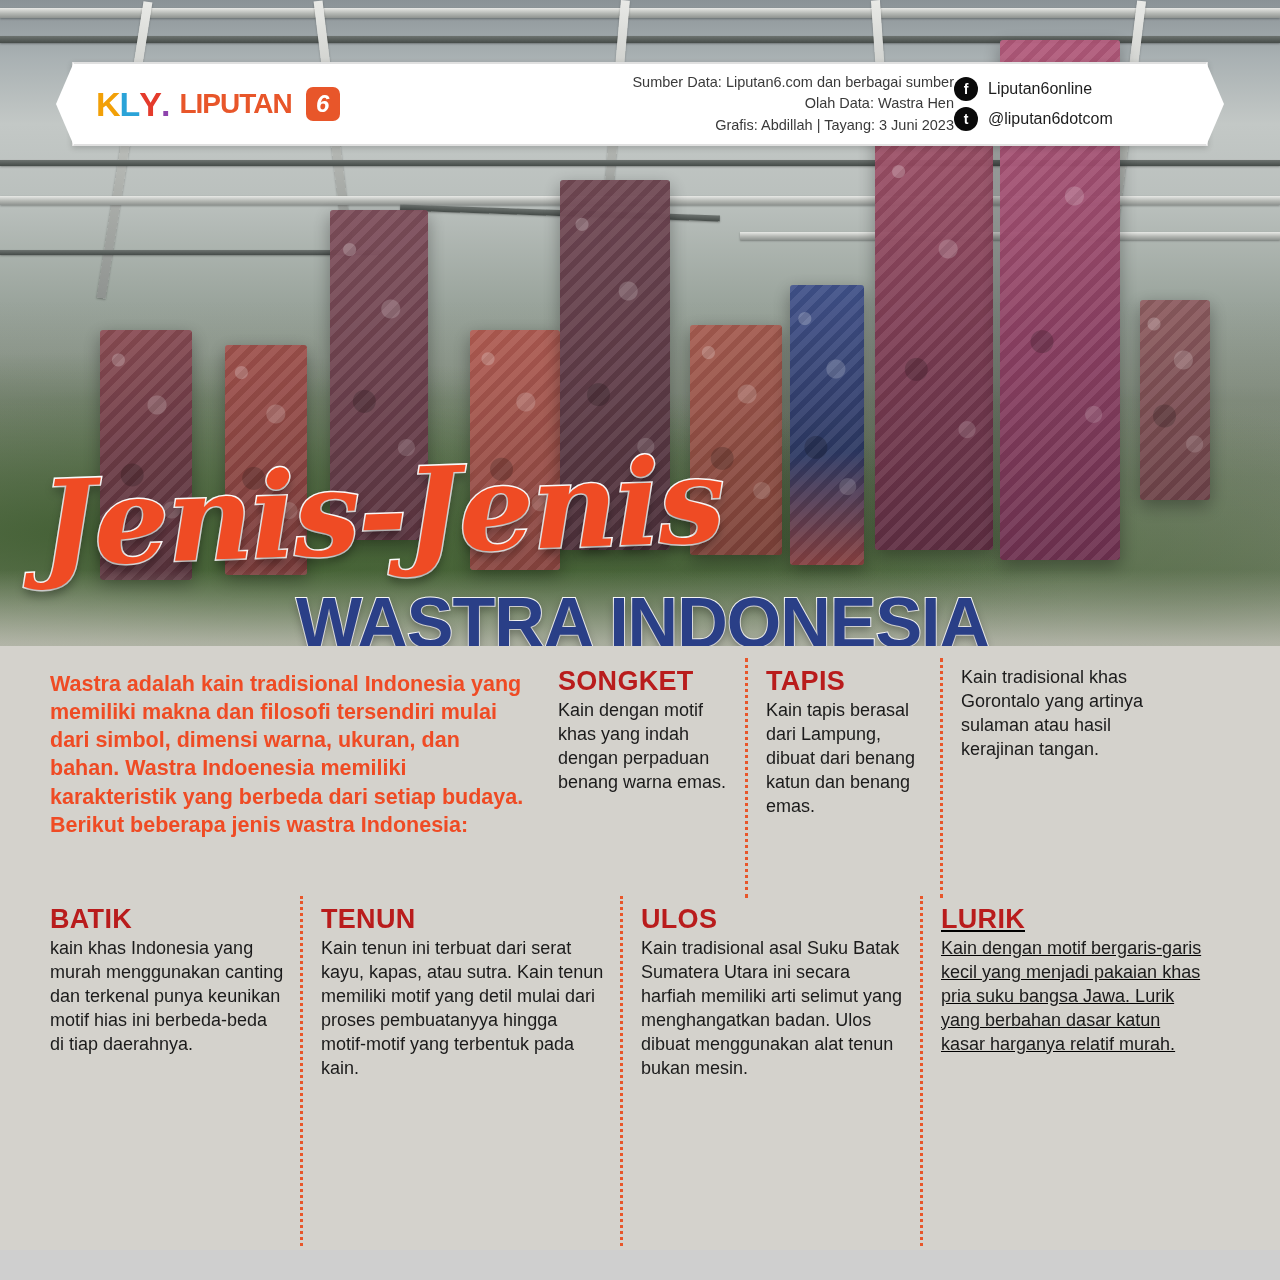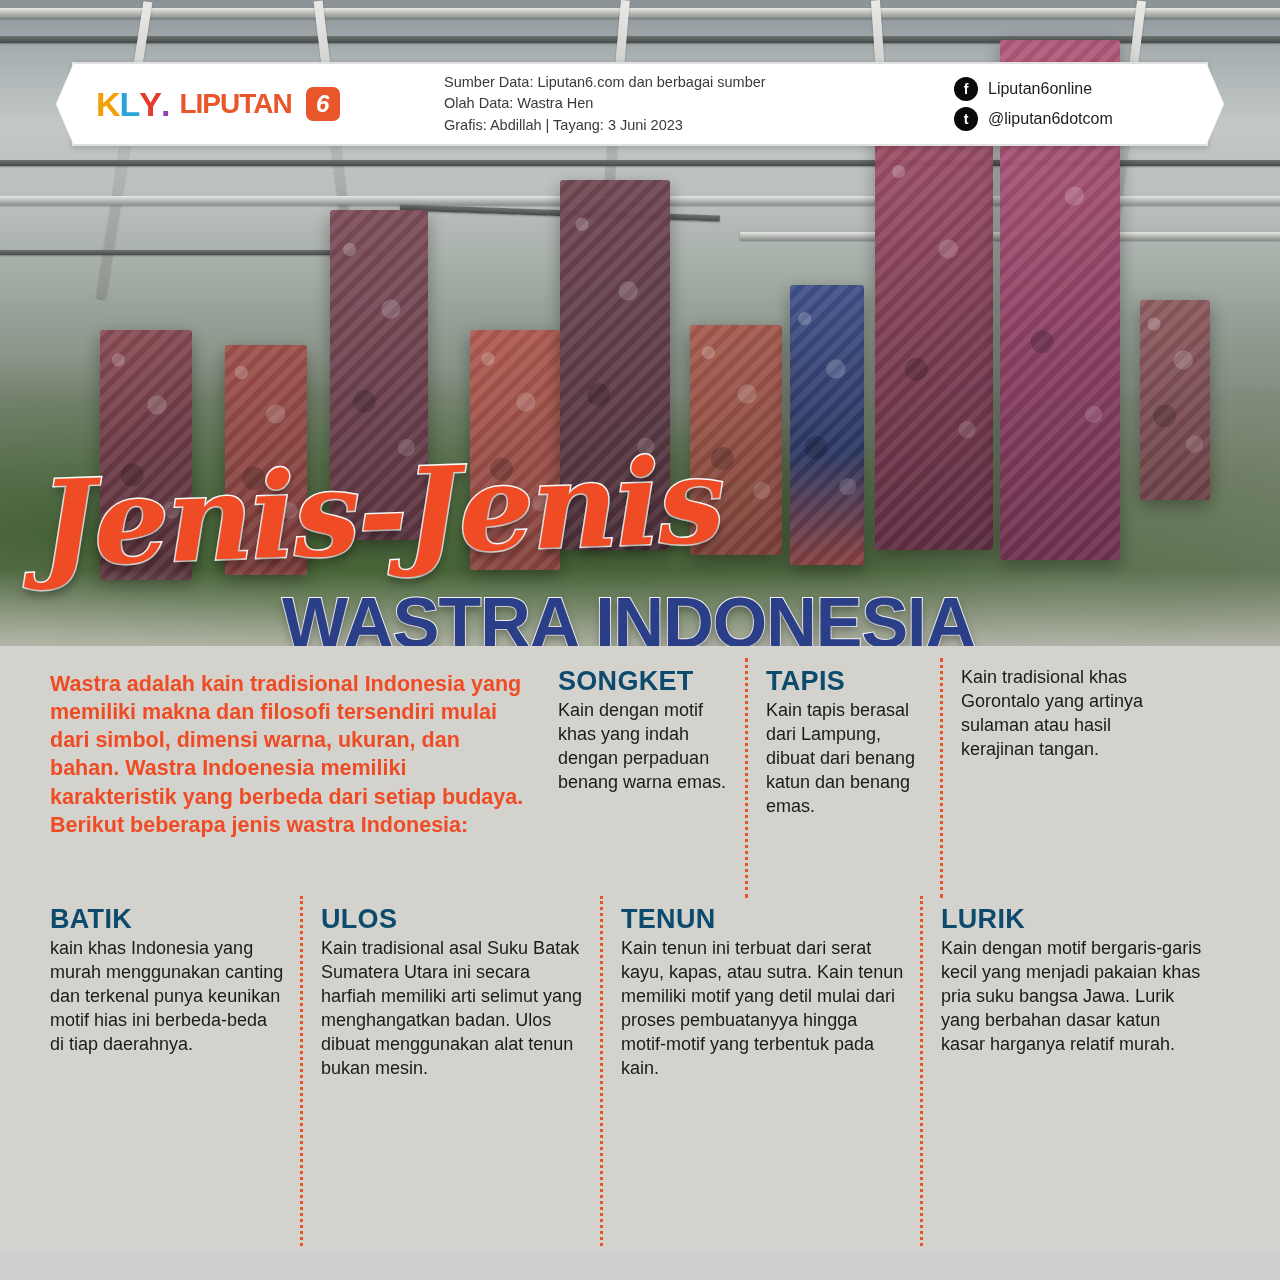--- a/index.html
+++ b/index.html
@@ -79,41 +79,41 @@
   .header::after{ right:-18px; clip-path: polygon(0 0, 0 100%, 100% 50%);}
   .logo { display: flex; align-items: center; gap: 10px; min-width: 330px;}
   .kly { font-weight: bold; font-size: 34px; letter-spacing: -1px; display:flex; align-items:center;}
   .kly .k { color:#f2a007; } .kly .l { color:#e43b2c; } .kly .y { color:#2aa3d8; } .kly .dot{color:#8e44ad;}
   .liputan { color:#e8562a; font-size: 28px; font-weight: bold; letter-spacing: -1px; }
   .six {
     width:34px;height:34px;border-radius:7px;background:#e8562a;color:#fff;
     display:flex;align-items:center;justify-content:center;font-size:24px;font-weight:bold;font-style:italic;
     margin-left:4px;
   }
-  .credits { flex: 1; font-size: 14.5px; line-height: 1.45; color: #3a3a3a; padding-left: 18px;}
+  .credits { flex: 1; font-size: 14.5px; line-height: 1.45; color: #3a3a3a; padding-left: 18px; text-align: right;}
   .socials { display:flex; flex-direction:column; gap:6px; align-items:flex-start; min-width: 230px;}
   .social { display:flex; align-items:center; gap:10px; font-size:16px; color:#1d1d1d;}
   .sicon { width:24px;height:24px;border-radius:50%; background:#0a0a0a; color:#fff;
            display:flex;align-items:center;justify-content:center;font-size:14px;font-weight:bold;}
 
   
   .title-script {
     position:absolute; left:40px; top:448px; width:1000px;
     font-family: "DejaVu Serif", serif;
     font-style: italic; font-weight: bold;
     font-size: 118px; line-height: 1;
     color:#ef4b24;
     -webkit-text-stroke: 3px #ffffff;
     paint-order: stroke fill;
     text-shadow: 0 6px 10px rgba(0,0,0,.35);
     letter-spacing: -2px;
     transform: rotate(-2deg);
   }
   .title-sub {
-    position:absolute; left:282px; top:588px; width:900px;
+    position:absolute; left:296px; top:588px; width:900px;
     font-family: "Liberation Sans", sans-serif;
     font-weight: bold; font-size: 70px; line-height: 1;
     color:#2a3f87;
     -webkit-text-stroke: 2px #ffffff;
     paint-order: stroke fill;
     letter-spacing: -1px;
     text-shadow: 0 4px 8px rgba(0,0,0,.3);
   }
 
   
@@ -125,33 +125,33 @@
   .row2 { position:absolute; left:0; top:250px; width:1280px; height:350px; display:flex; }
 
   .cell { padding: 8px 16px 0 18px; position: relative; }
   .cell + .cell { border-left: 3px dotted #e8562a; }
 
   .intro {
     color:#ef4b24; font-weight:bold; font-size:21.5px; line-height:1.31;
     padding: 12px 16px 0 50px; width: 540px;
   }
   .cat-title {
-    color:#0c4a6e; font-weight:bold; font-size:27px; letter-spacing:.3px;
+    color:#b91c1c; font-weight:bold; font-size:27px; letter-spacing:.3px;
     margin-bottom: 2px;
   }
   .cat-body { color:#1b1b1b; font-size:18px; line-height:1.33; }
 
   .c-songket { width: 205px; }
   .c-tapis   { width: 195px; }
   .c-karawo  { width: 250px; }
 
   .c-batik { width: 300px; padding-left: 50px; }
   .c-ulos  { width: 300px; }
   .c-tenun { width: 320px; }
-  .c-lurik { width: 300px; }
+  .c-lurik { width: 300px; text-decoration: underline; }
 </style>
 </head>
 <body>
 
 <div id="page">
 
   <div class="photo">
     <div class="beam" style="left:0;top:8px;width:1280px;height:10px;"></div>
     <div class="beam dark" style="left:0;top:36px;width:1280px;height:7px;"></div>
     <div class="beam" style="left:120px;top:0;width:9px;height:300px;transform:rotate(9deg);"></div>
@@ -231,30 +231,30 @@
         <div class="cat-body">Kain tradisional khas Gorontalo yang artinya sulaman atau hasil kerajinan tangan.</div>
       </div>
     </div>
 
     <div class="row2">
       <div class="cell c-batik" style="border-left:none;">
         <div class="cat-title">BATIK</div>
         <div class="cat-body">kain khas Indonesia yang murah menggunakan canting dan terkenal punya keunikan motif hias ini berbeda-beda di tiap daerahnya.</div>
       </div>
 
+      <div class="cell c-tenun">
+        <div class="cat-title">TENUN</div>
+        <div class="cat-body">Kain tenun ini terbuat dari serat kayu, kapas, atau sutra. Kain tenun memiliki motif yang detil mulai dari proses pembuatanyya hingga motif-motif yang terbentuk pada kain.</div>
+      </div>
+
       <div class="cell c-ulos">
         <div class="cat-title">ULOS</div>
         <div class="cat-body">Kain tradisional asal Suku Batak Sumatera Utara ini secara harfiah memiliki arti selimut yang menghangatkan badan.  Ulos dibuat menggunakan alat tenun bukan mesin.</div>
       </div>
 
-      <div class="cell c-tenun">
-        <div class="cat-title">TENUN</div>
-        <div class="cat-body">Kain tenun ini terbuat dari serat kayu, kapas, atau sutra. Kain tenun memiliki motif yang detil mulai dari proses pembuatanyya hingga motif-motif yang terbentuk pada kain.</div>
-      </div>
-
       <div class="cell c-lurik">
         <div class="cat-title">LURIK</div>
         <div class="cat-body">Kain dengan motif bergaris-garis kecil yang menjadi pakaian khas pria suku bangsa Jawa. Lurik yang berbahan dasar katun kasar harganya relatif murah.</div>
       </div>
     </div>
 
   </div>
 </div>
 
 </body></html>

